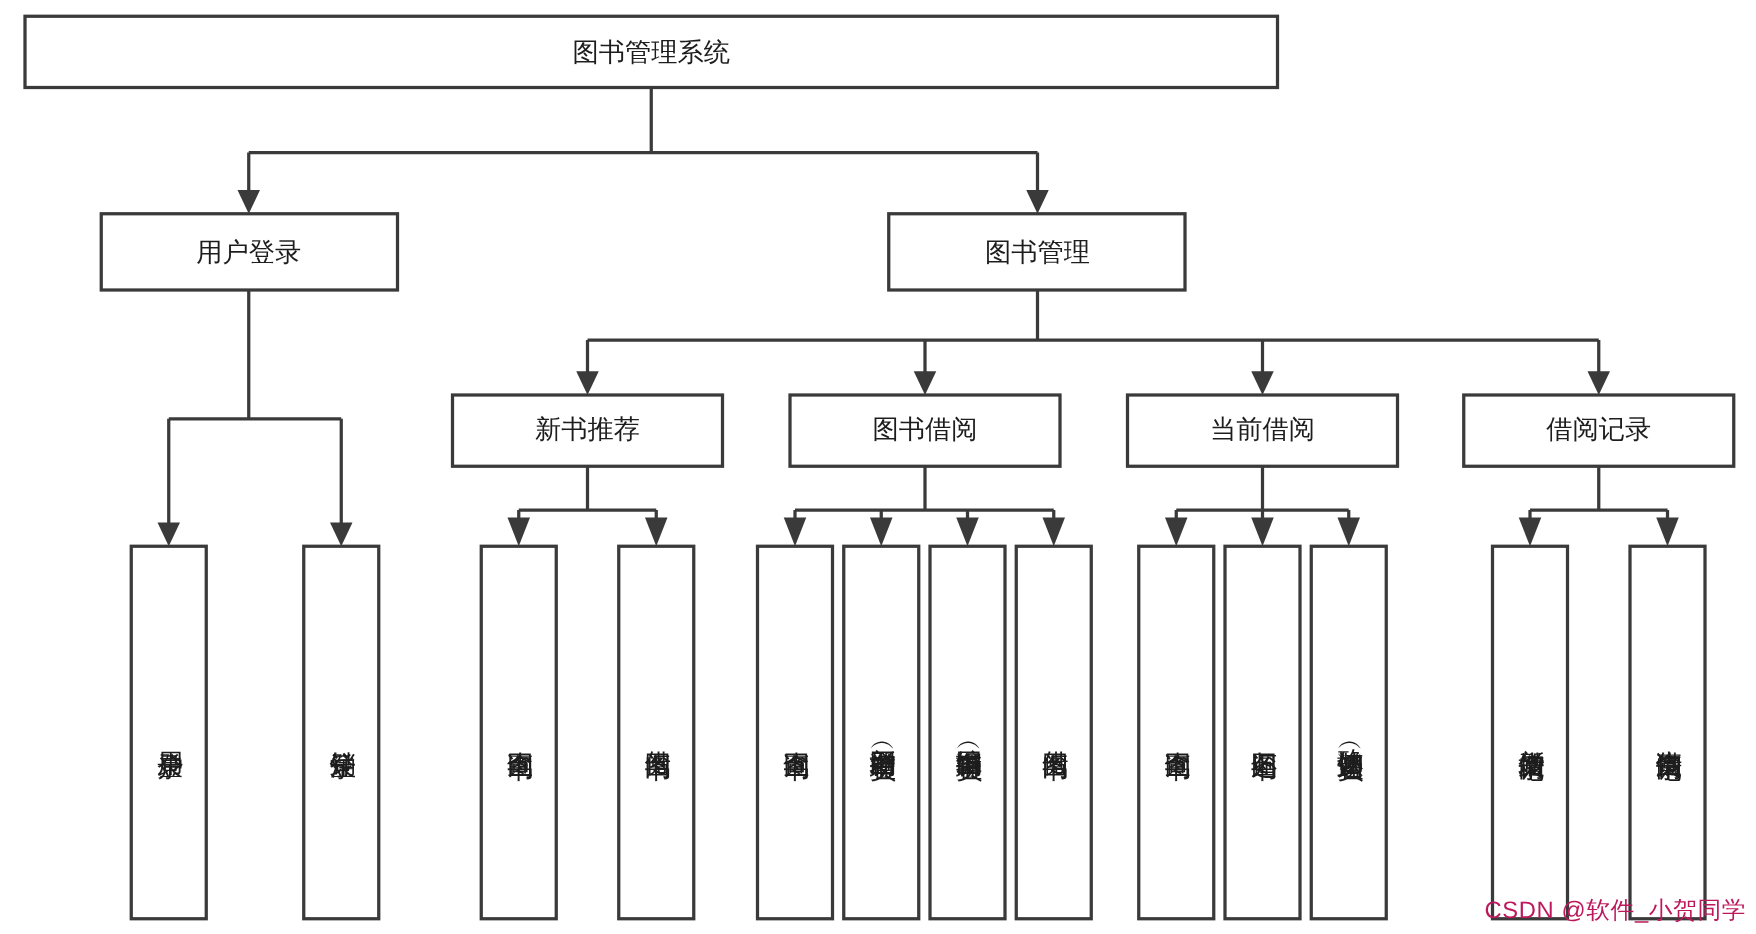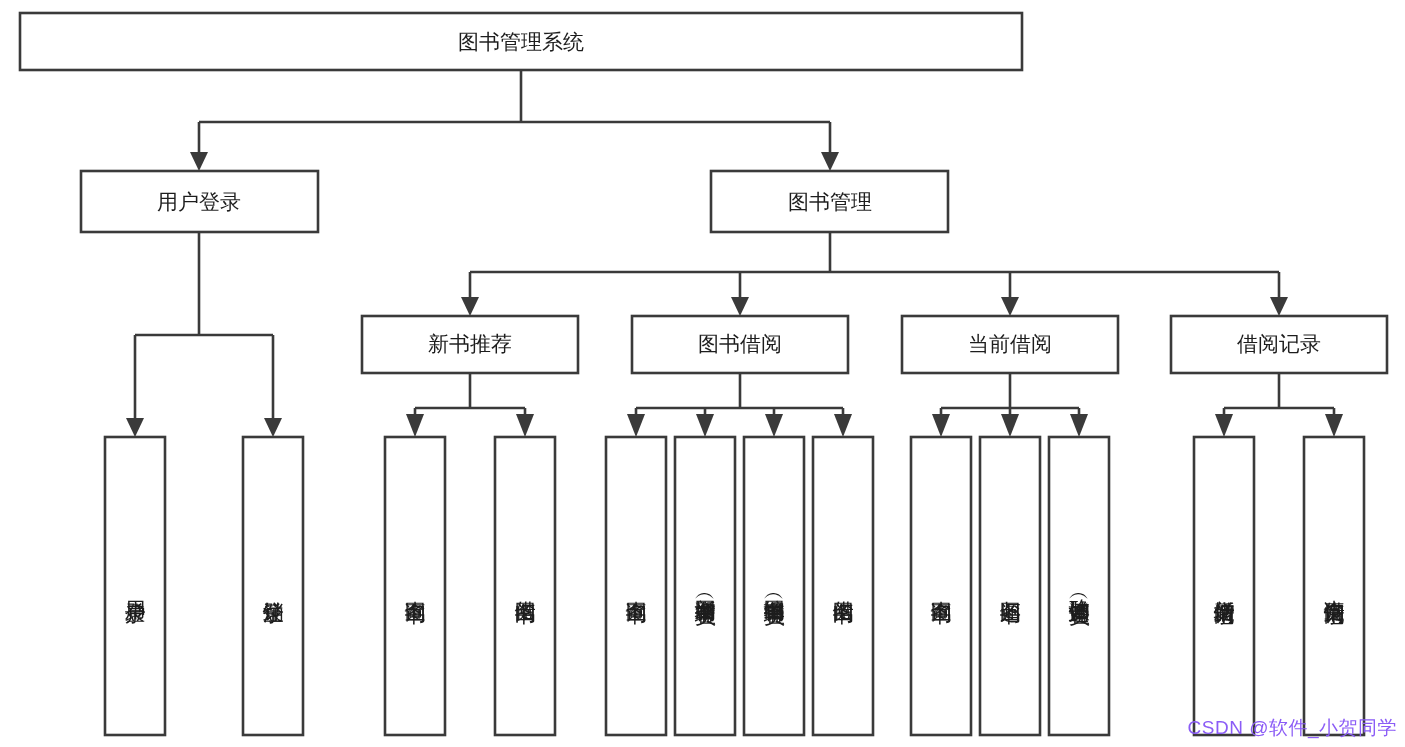--- a/index.html
+++ b/index.html
@@ -61,21 +61,21 @@
     text-align: center;
     white-space: nowrap;
     pointer-events: none;
   }
   .watermark {
     position: absolute;
     right: 8px;
     bottom: 6px;
     font-family: "Liberation Sans", "DejaVu Sans", sans-serif;
     font-size: 19px;
-    color: #8b5cf6;
+    color: #be185d;
     letter-spacing: 0.5px;
     white-space: nowrap;
   }
 </style>
 </head>
 <body>
 
 <div id="diagram-root">
 
   <svg class="diagram-canvas" viewBox="0 0 1405 747" xmlns="http://www.w3.org/2000/svg">

